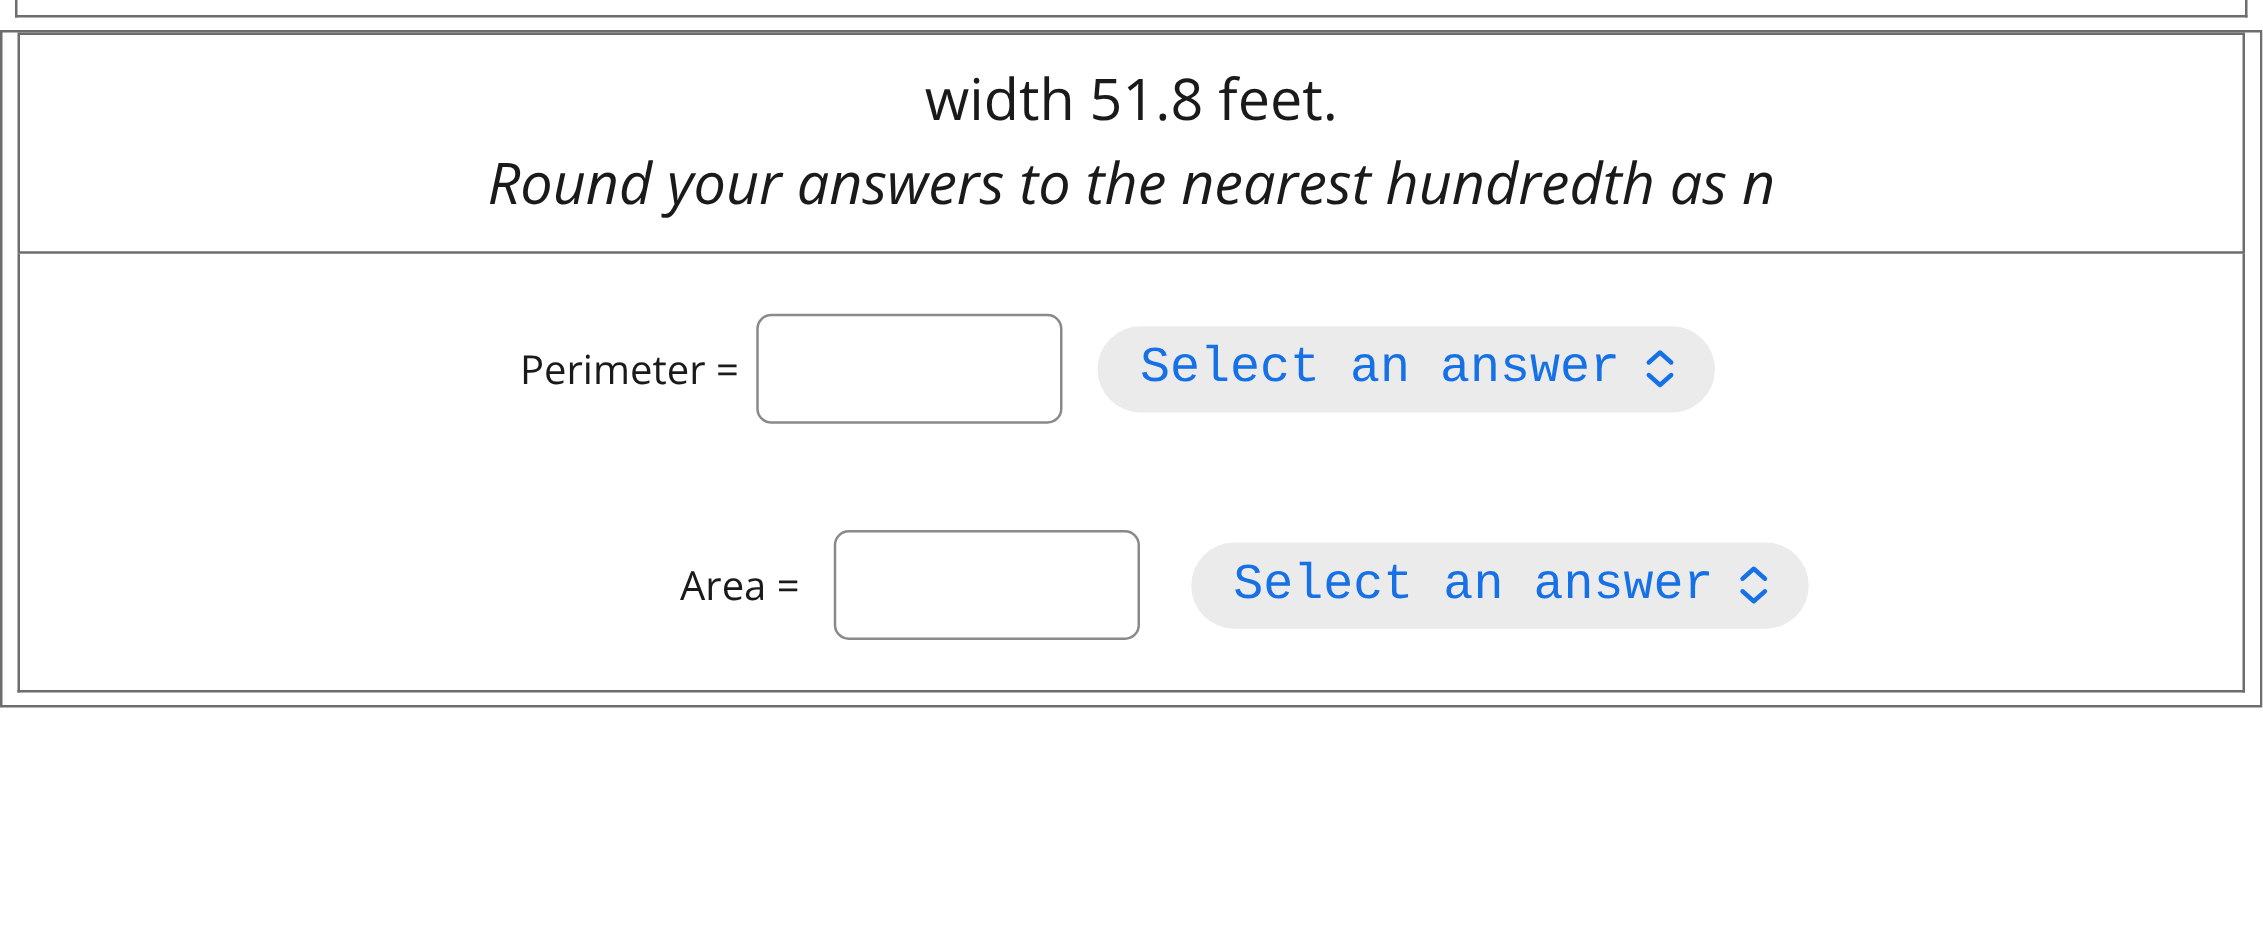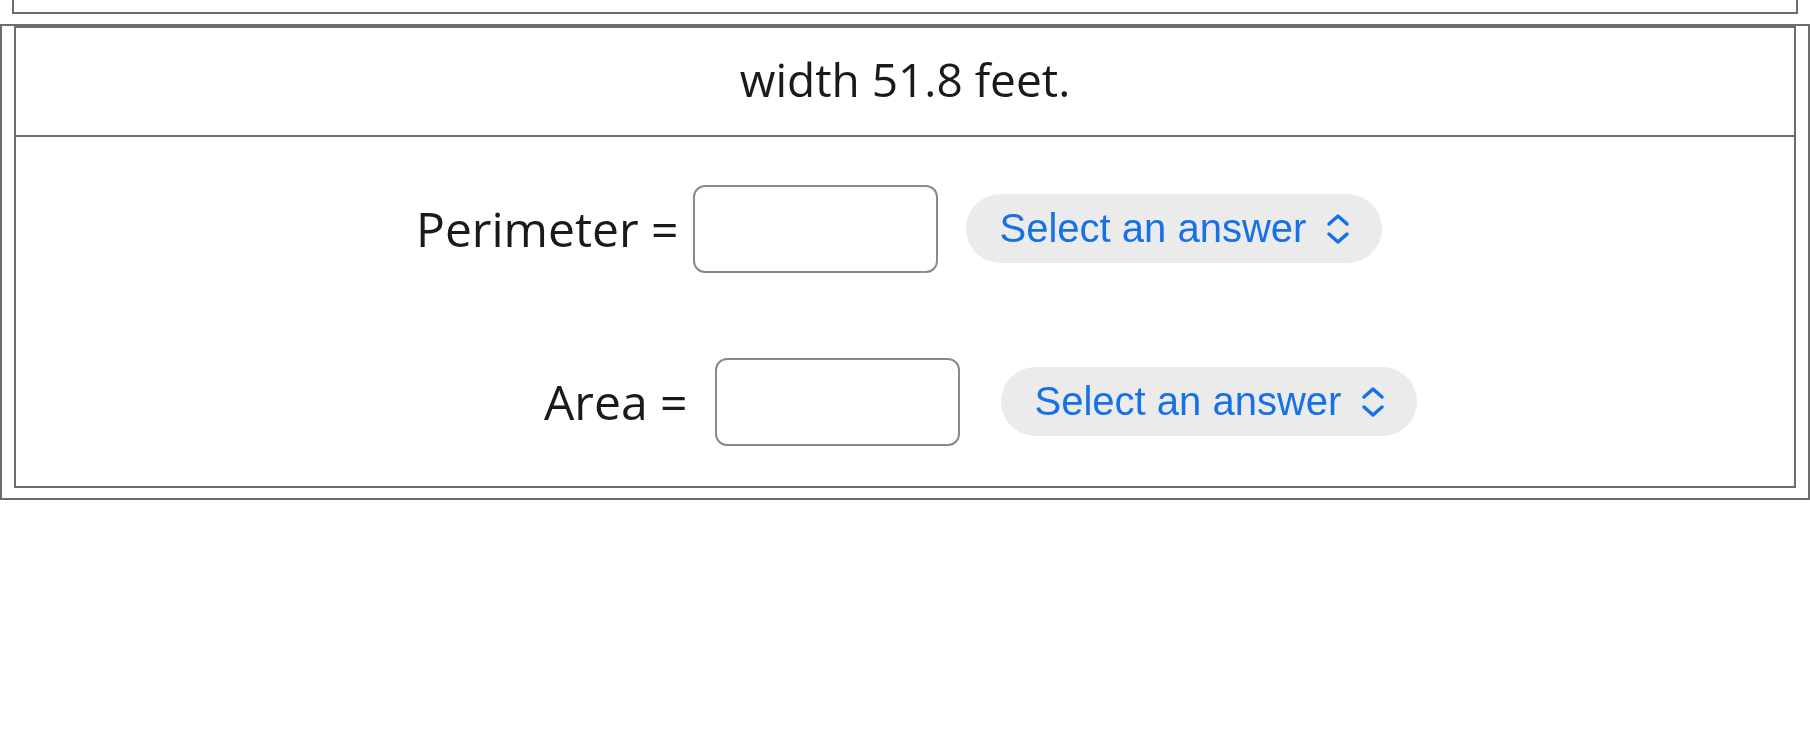--- a/index.html
+++ b/index.html
@@ -52,21 +52,21 @@
       white-space: nowrap;
       margin-bottom: 85px;
       padding-left: 360px;
     }
     .answer-row:last-child {
       margin-bottom: 0;
       padding-left: 488px;
       gap: 13px;
     }
     .answer-label {
-      font-size: 48px;
+      font-size: 32px;
       color: #1a1a1a;
       margin-right: 14px;
     }
     .num-input {
       width: 245px;
       height: 88px;
       border: 2px solid #8a8a8a;
       border-radius: 12px;
       font-size: 40px;
       padding: 0 16px;
@@ -74,21 +74,21 @@
       background: #ffffff;
     }
     .select-pill {
       display: inline-flex;
       align-items: center;
       background: #ebebeb;
       border-radius: 999px;
       padding: 12px 30px 12px 34px;
       cursor: pointer;
       border: none;
-      font-family: Liberation Sans, sans-serif;
+      font-family: Liberation Mono, monospace;
     }
     .select-pill-text {
       color: #1671e6;
       font-size: 40px;
       margin-right: 18px;
     }
     .chevron-stack {
       display: inline-flex;
       flex-direction: column;
       line-height: 0;
@@ -108,20 +108,21 @@
   </style>
 </head>
 <body>
 
 <div class="top-sliver"></div>
 
 <div class="outer-wrapper">
 
   <div class="question-cell">
     <div class="main-line">width 51.8 feet.</div>
+    <div class="italic-line">Round your answers to the nearest hundredth as n</div>
   </div>
 
   <div class="answer-cell">
 
     <div class="answer-row">
       <span class="answer-label">Perimeter =</span>
       <input class="num-input" type="text" value="" style="">
       <button class="select-pill">
         <span class="select-pill-text">Select an answer</span>
         <span class="chevron-stack">

